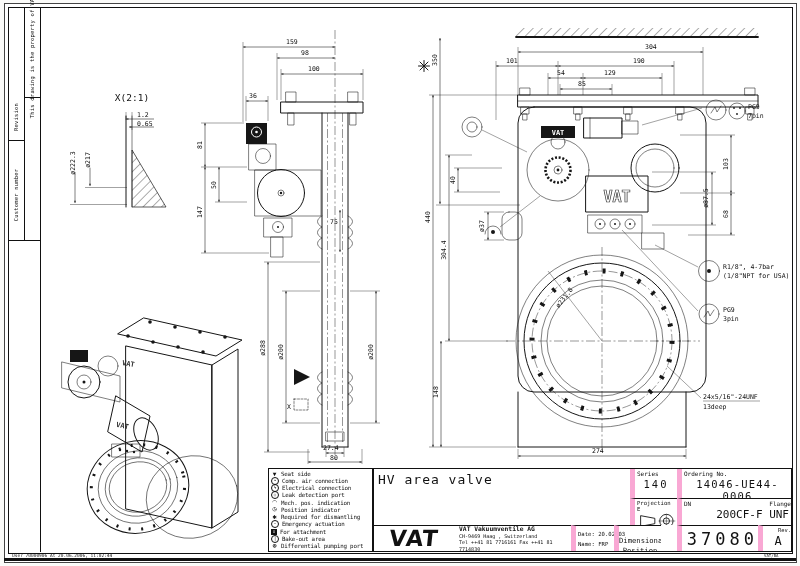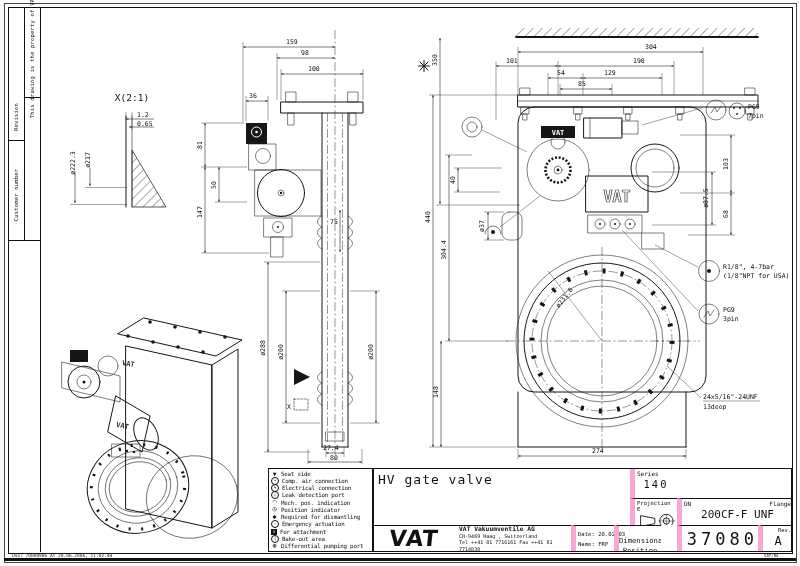--- a/index.html
+++ b/index.html
@@ -454,46 +454,50 @@
     </div>
   <div class="lg-row">
     <span class="lgi">⊛</span>
     <span class="lg-label">Differential pumping port</span>
     </div>
 </div>
 
 <div class="abs" id="title-block">
 
   <div class="cell" style="left:0;top:0;width:256px;height:56px;border-left:none;border-top:none">
-    <span id="drawing-title">HV gate valve</span>
+    <span id="drawing-title">HV area valve</span>
   </div>
 
   <div class="cell" style="left:256px;top:0;width:47px;height:29px;border-top:none">
     <span class="cl-label">Series</span>
     <span class="big-val">140</span>
   </div>
 
+  <div class="cell" style="left:303px;top:0;width:116px;height:29px;border-top:none">
+    <span class="cl-label">Ordering No.</span>
+    <span id="ordering-value">14046-UE44-0006</span>
+  </div>
 
   <div class="cell" style="left:256px;top:29px;width:47px;height:27px">
     <span class="cl-label" style="font-size:5.6px">Projection E</span>
     <svg width="45" height="16" viewBox="0 0 46 18">
       <polygon points="4,3 4,15 20,12 20,6" fill="none" stroke="#111" stroke-width="1"></polygon>
       <line x1="24" y1="9" x2="43" y2="9" stroke="#111" stroke-width=".5"></line>
       <line x1="33" y1="1" x2="33" y2="17" stroke="#111" stroke-width=".5"></line>
       <circle cx="33" cy="9" r="7.5" fill="none" stroke="#111" stroke-width="1"></circle>
       <circle cx="33" cy="9" r="3.5" fill="none" stroke="#111" stroke-width="1"></circle>
     </svg>
   </div>
 
   <div class="cell" style="left:303px;top:29px;width:116px;height:27px">
     <div style="display:flex;justify-content:space-between">
       <span class="cl-label">DN</span>
       <span class="cl-label">Flange</span>
     </div>
-    <div style="display:flex;justify-content:center;padding:0 4px;font-size:11px">
+    <div style="display:flex;justify-content:flex-end;padding:0 4px;font-size:11px">
       <span>200</span>
       <span>CF-F UNF</span>
     </div>
   </div>
 
   <div class="cell" style="left:0;top:56px;width:197px;height:26px;border-left:none;display:flex;align-items:center;gap:6px;padding:1px 3px">
     <svg width="82" height="24" viewBox="0 0 82 24">
       <text x="41" y="20" text-anchor="middle" transform="skewX(-6)" style="font:900 24px 'DejaVu Sans',sans-serif;letter-spacing:1px" fill="#111">VAT</text>
     </svg>
     <div class="company">

